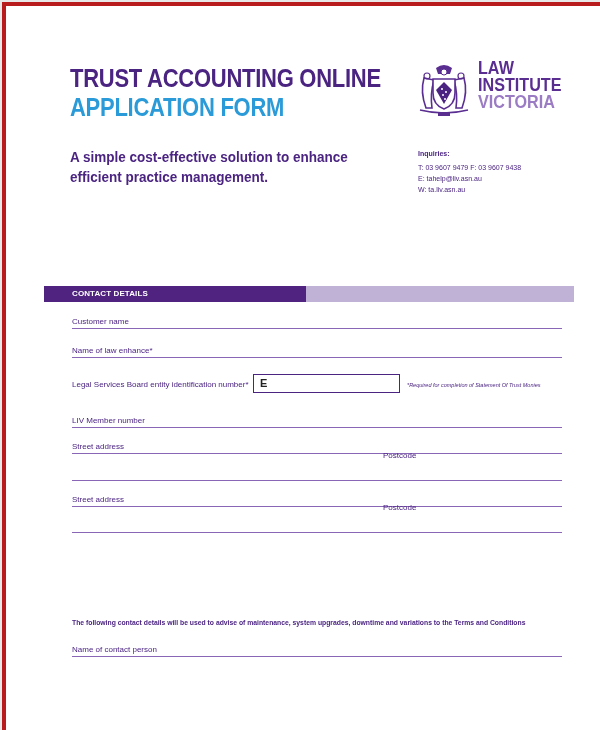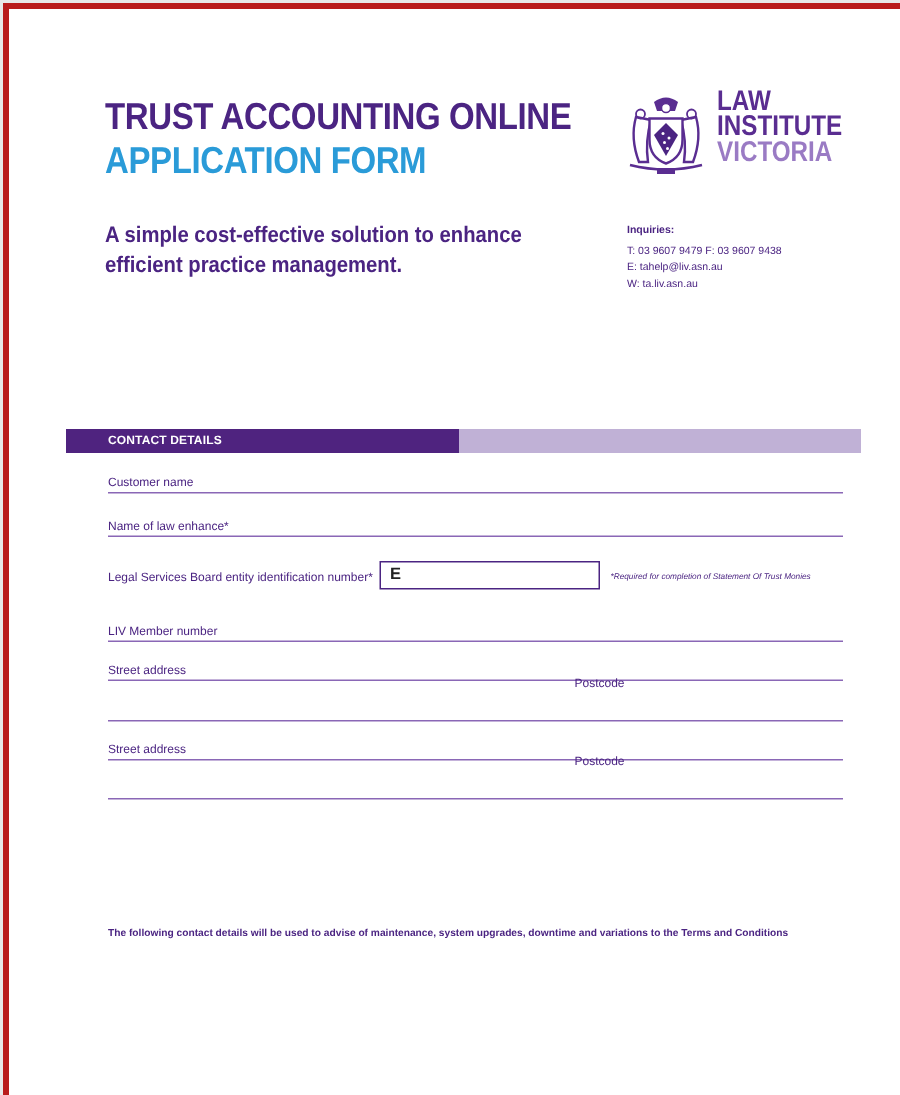--- a/index.html
+++ b/index.html
@@ -156,14 +156,17 @@
   </div>
   <div class="field" style="top:486px">
     <span class="lbl">Street address</span>
   </div>
   <div class="field" style="top:512px">
     <span class="lbl2">Postcode</span>
   </div>
 
   <div class="notice">The following contact details will be used to advise of maintenance, system upgrades, downtime and variations to the Terms and Conditions</div>
 
+  <div class="field" style="top:636px">
+    <span class="lbl">Name of contact person</span>
+  </div>
 
 </div>
 
 </body></html>

